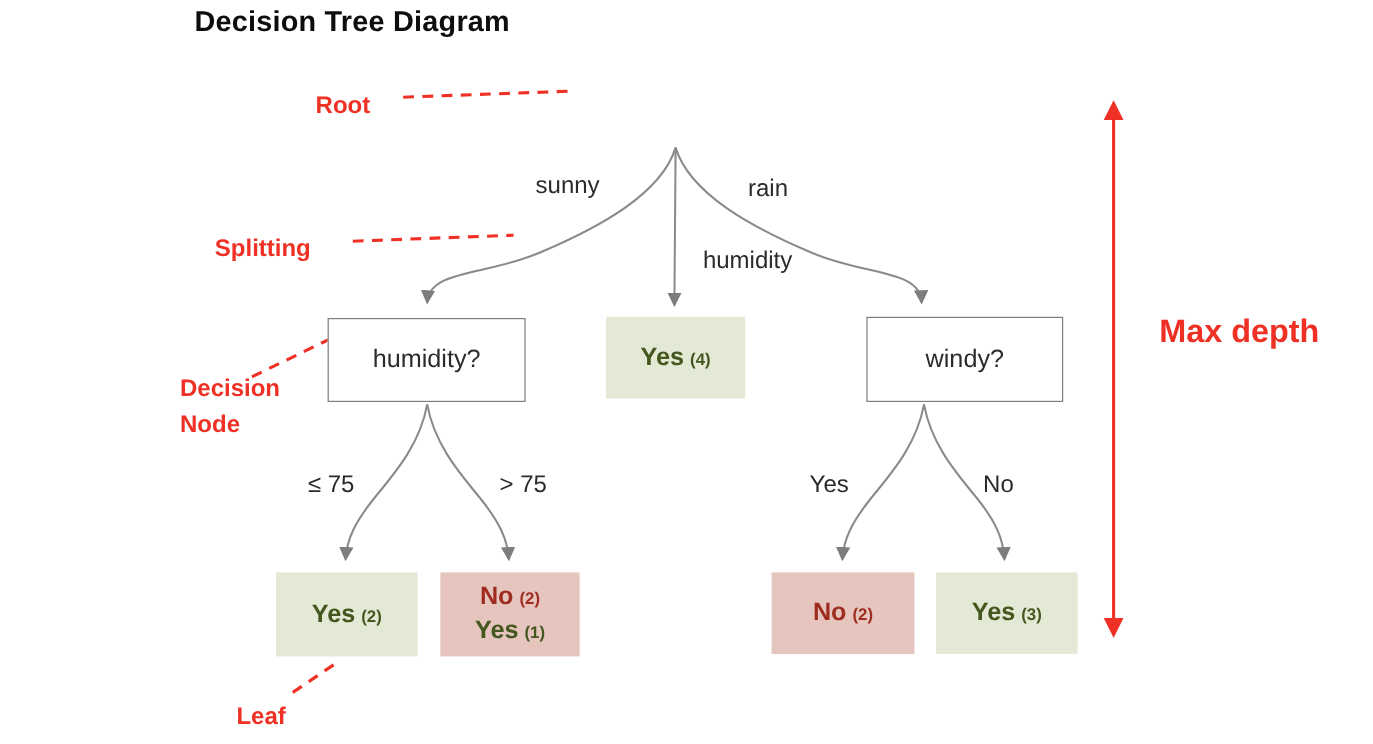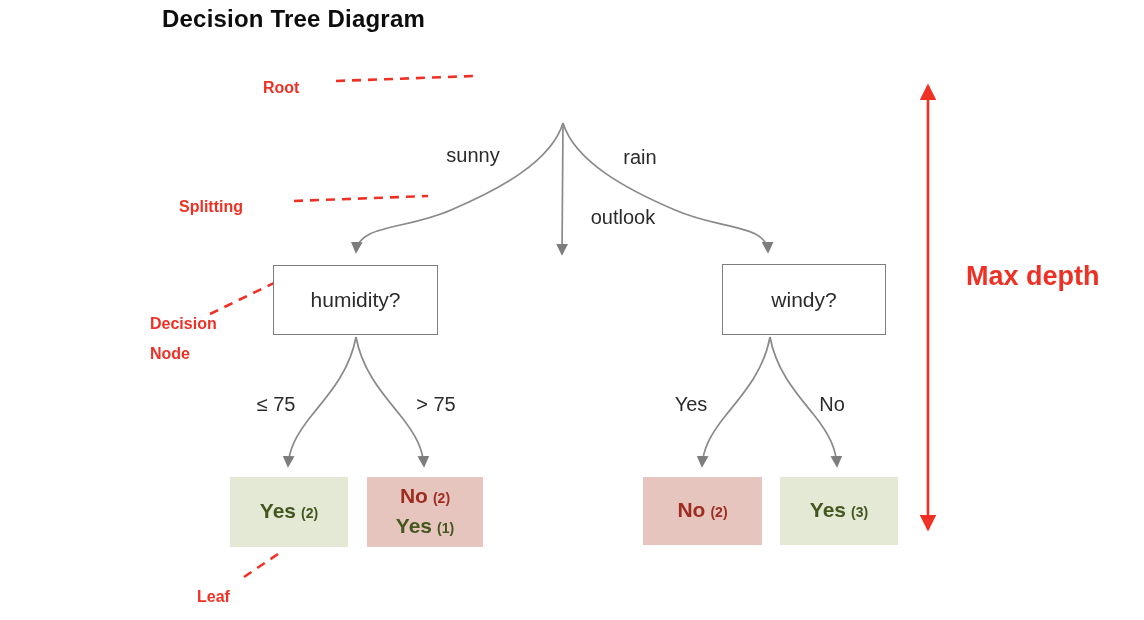--- a/index.html
+++ b/index.html
@@ -37,21 +37,21 @@
     left: 162px; top: 5px;
     font-size: 24px;
     font-weight: bold;
     color: #0d0d0d;
     letter-spacing: 0.2px;
   }
   .annotation {
     position: absolute;
     color: var(--annotation-red);
     font-weight: bold;
-    font-size: 16px;
+    font-size: 20px;
     line-height: 30px;
     white-space: pre-line;
   }
   .node-box {
     position: absolute;
     background: #ffffff;
     border: 1.5px solid var(--node-border);
     display: flex;
     align-items: center;
     justify-content: center;
@@ -124,27 +124,32 @@
   <div class="annotation" style="left:966px; top:261px; font-size:27px;">Max depth</div>
 
   <div class="node-box" style="left:273px; top:265px; width:165px; height:70px;">
     <span>humidity?</span>
   </div>
   <div class="node-box" style="left:688px; top:264px; width:164px; height:71px;margin-left:34px;">
     <span>windy?</span>
   </div>
 
   <div class="branch-label" style="left:473px; top:144px;">sunny</div>
-  <div class="branch-label" style="left:623px; top:206px;">outlook</div>
+  <div class="branch-label" style="left:623px; top:206px;">humidity</div>
   <div class="branch-label" style="left:640px; top:146px;">rain</div>
   <div class="branch-label" style="left:276px; top:393px;">≤ 75</div>
   <div class="branch-label" style="left:436px; top:393px;">&gt; 75</div>
   <div class="branch-label" style="left:691px; top:393px;">Yes</div>
   <div class="branch-label" style="left:832px; top:393px;">No</div>
 
+  <div class="leaf-box yes-bg" style="left:505px; top:264px; width:116px; height:68px;">
+    <div class="leaf-line">
+      <span class="leaf-word yes-text">Yes</span><span class="leaf-count yes-text">(4)</span>
+    </div>
+  </div>
 
   <div class="leaf-box yes-bg" style="left:230px; top:477px; width:118px; height:70px;">
     <div class="leaf-line">
       <span class="leaf-word yes-text">Yes</span><span class="leaf-count yes-text">(2)</span>
     </div>
   </div>
 
   <div class="leaf-box no-bg" style="left:367px; top:477px; width:116px; height:70px;">
     <div class="leaf-line">
       <span class="leaf-word no-text">No</span><span class="leaf-count no-text">(2)</span>

